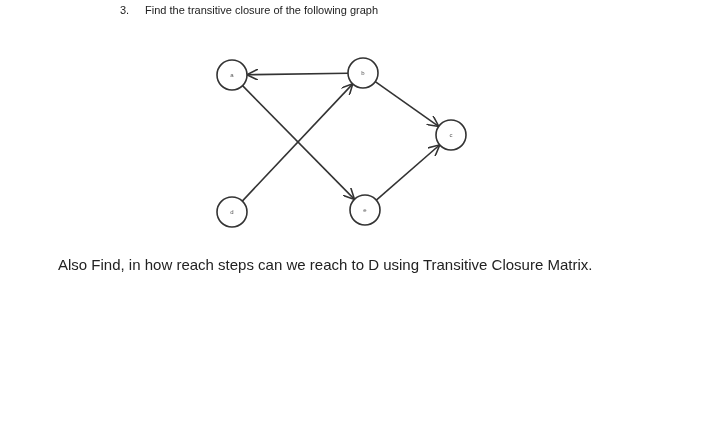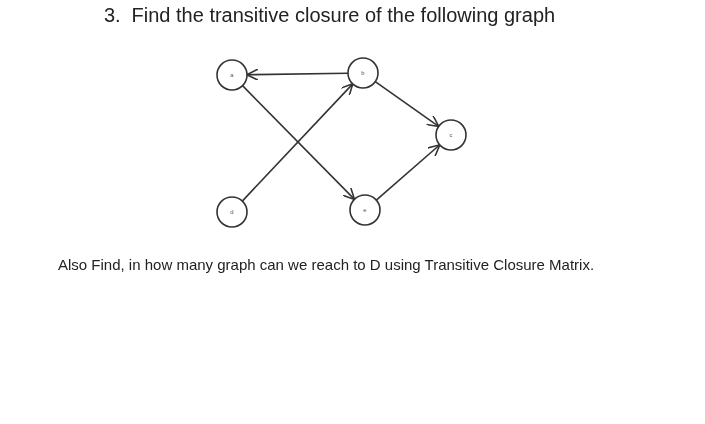--- a/index.html
+++ b/index.html
@@ -10,23 +10,23 @@
     body {
       width: 705px;
       height: 424px;
       position: relative;
       overflow: hidden;
       font-family: "Liberation Sans", "DejaVu Sans", sans-serif;
       color: #222222;
     }
     .question-line {
       position: absolute;
-      left: 104px;
+      left: 120px;
       top: 4px;
-      font-size: 20px;
+      font-size: 11px;
       letter-spacing: 0px;
       white-space: nowrap;
     }
     .question-number {
       display: inline-block;
       width: 22px;
     }
     .graph {
       position: absolute;
       left: 0;
@@ -85,13 +85,13 @@
         <circle cx="232" cy="212" r="15" fill="#ffffff" stroke="#333333" stroke-width="1.6"></circle>
         <text x="232" y="214" text-anchor="middle" class="node-label">d</text>
       </g>
       <g>
         <circle cx="365" cy="210" r="15" fill="#ffffff" stroke="#333333" stroke-width="1.6"></circle>
         <text x="365" y="212" text-anchor="middle" class="node-label">e</text>
       </g>
     </g>
 </svg>
 
-<div class="followup-line">Also Find, in how many graph can we reach to D using Transitive Closure Matrix.</div>
+<div class="followup-line">Also Find, in how reach steps can we reach to D using Transitive Closure Matrix.</div>
 
 </body></html>

